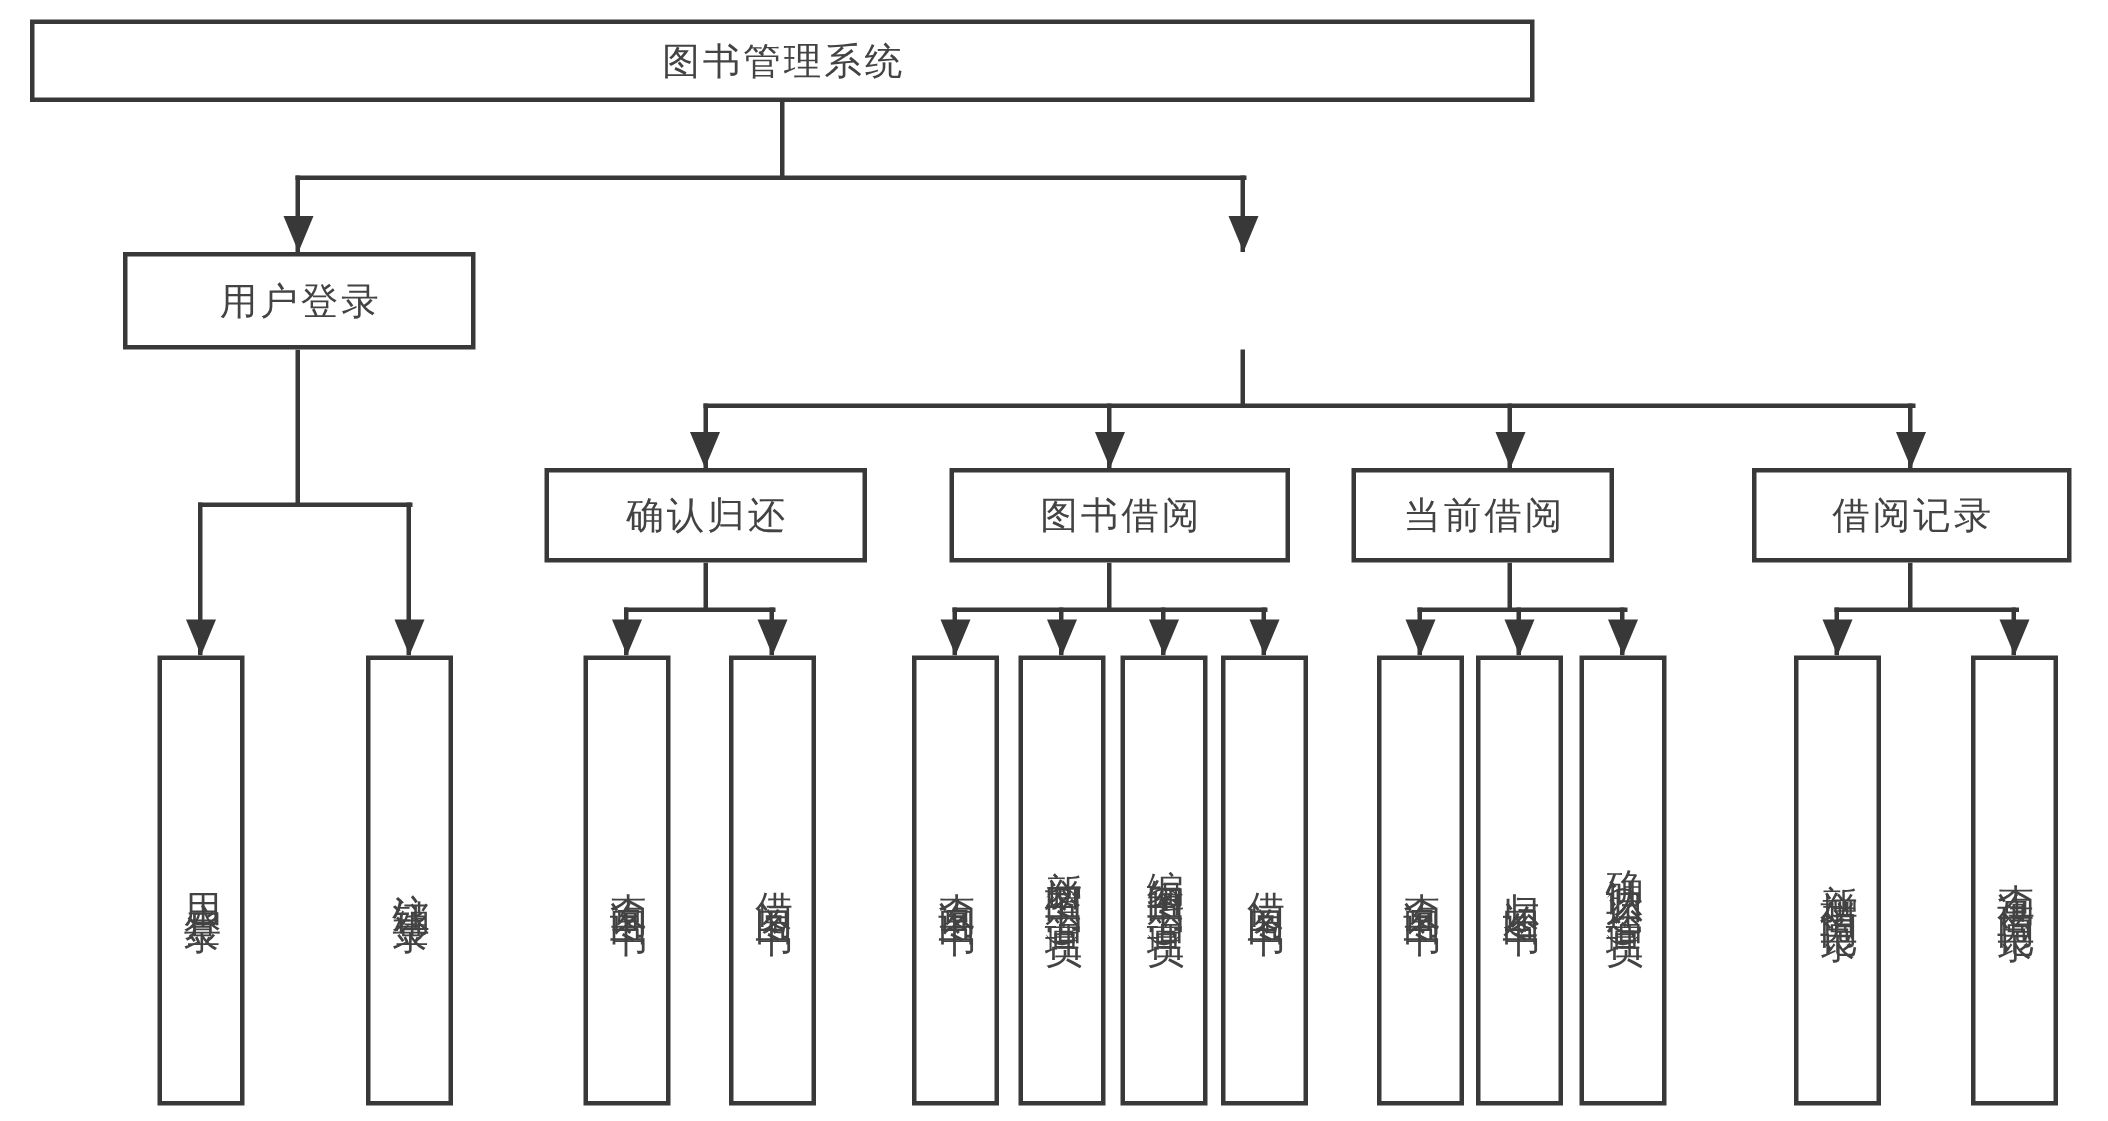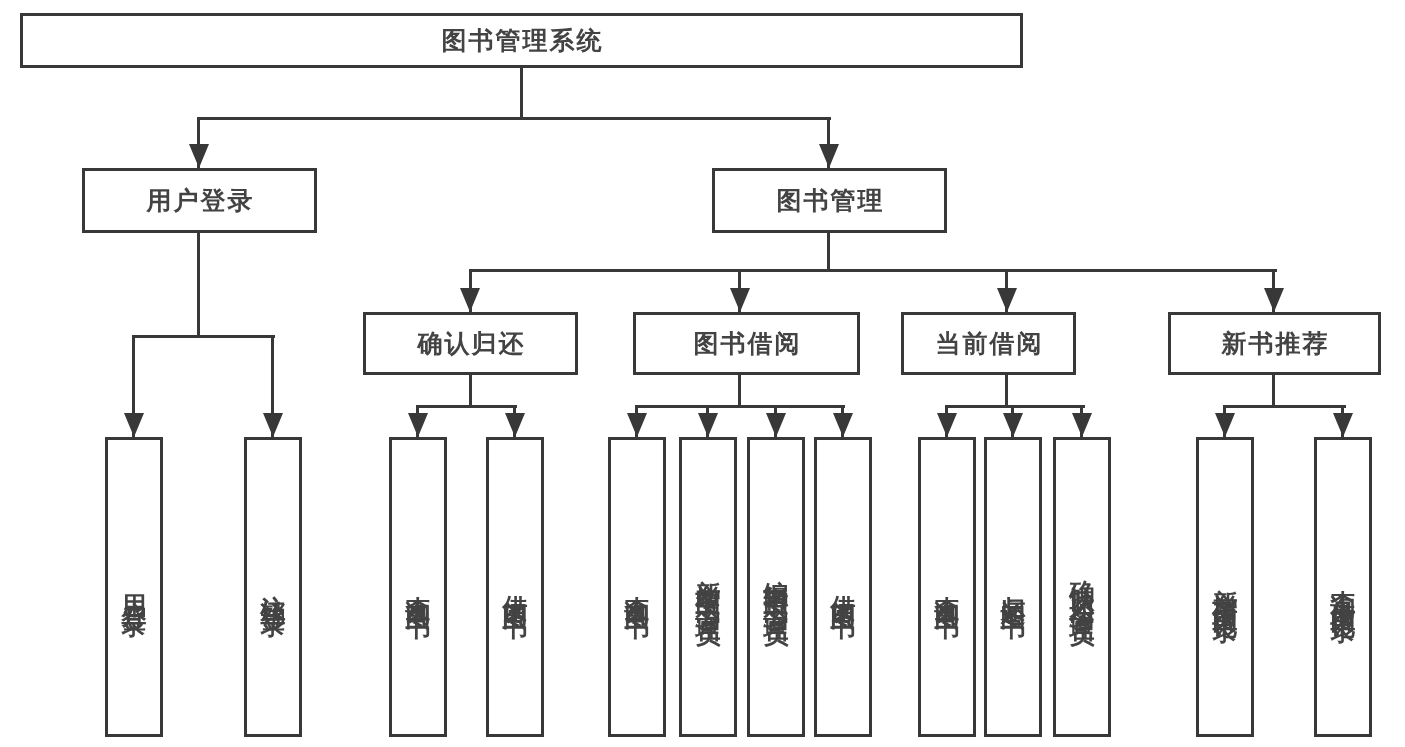--- a/index.html
+++ b/index.html
@@ -3,21 +3,21 @@
 <meta charset="utf-8">
 <style>
   html,body{margin:0;padding:0;background:#fff;}
   .canvas{
     position:relative;width:1405px;height:747px;background:var(--bg,#ffffff);
     font-family:"Liberation Sans","DejaVu Sans",sans-serif;overflow:hidden;
   }
   .box{
     position:absolute;box-sizing:border-box;border:3px solid var(--line,#383838);
     background:#fff;display:flex;align-items:center;justify-content:center;
-    color:var(--text,#434343);font-size:25px;z-index:2;font-weight:bold;
+    color:var(--text,#434343);font-size:25px;z-index:2;
   }
   .box.h .lbl{letter-spacing:2px;text-indent:2px;white-space:nowrap;}
   .box.v .lbl{writing-mode:vertical-rl;letter-spacing:6px;line-height:1;}
   .ln{position:absolute;background:var(--line,#383838);z-index:1;}
   .arrow{
     position:absolute;width:0;height:0;z-index:1;
     border-left:10px solid transparent;border-right:10px solid transparent;
     border-top:24px solid var(--line,#383838);
   }
   .watermark{
@@ -30,35 +30,32 @@
 
 <div class="canvas">
 
   <div class="box h" style="left:20px;top:13px;width:1003px;height:55px">
     <span class="lbl">图书管理系统</span>
   </div>
 
   <div class="box h" style="left:82px;top:168px;width:235px;height:65px">
     <span class="lbl">用户登录</span>
   </div>
-  <div class="box h" style="left:712px;top:168px;width:235px;height:65px">
-    <span class="lbl">图书管理</span>
-  </div>
 
   <div class="box h" style="left:363px;top:312px;width:215px;height:63px">
     <span class="lbl">确认归还</span>
   </div>
   <div class="box h" style="left:633px;top:312px;width:227px;height:63px">
     <span class="lbl">图书借阅</span>
   </div>
   <div class="box h" style="left:901px;top:312px;width:175px;height:63px">
     <span class="lbl">当前借阅</span>
   </div>
   <div class="box h" style="left:1168px;top:312px;width:213px;height:63px">
-    <span class="lbl">新书推荐</span>
+    <span class="lbl">借阅记录</span>
   </div>
 
   <div class="box v" style="left:105px;top:437px;width:58px;height:300px">
     <span class="lbl">用户登录</span>
   </div>
   <div class="box v" style="left:244px;top:437px;width:58px;height:300px">
     <span class="lbl">注销登录</span>
   </div>
   <div class="box v" style="left:389px;top:437px;width:58px;height:300px">
     <span class="lbl">查询图书</span>

